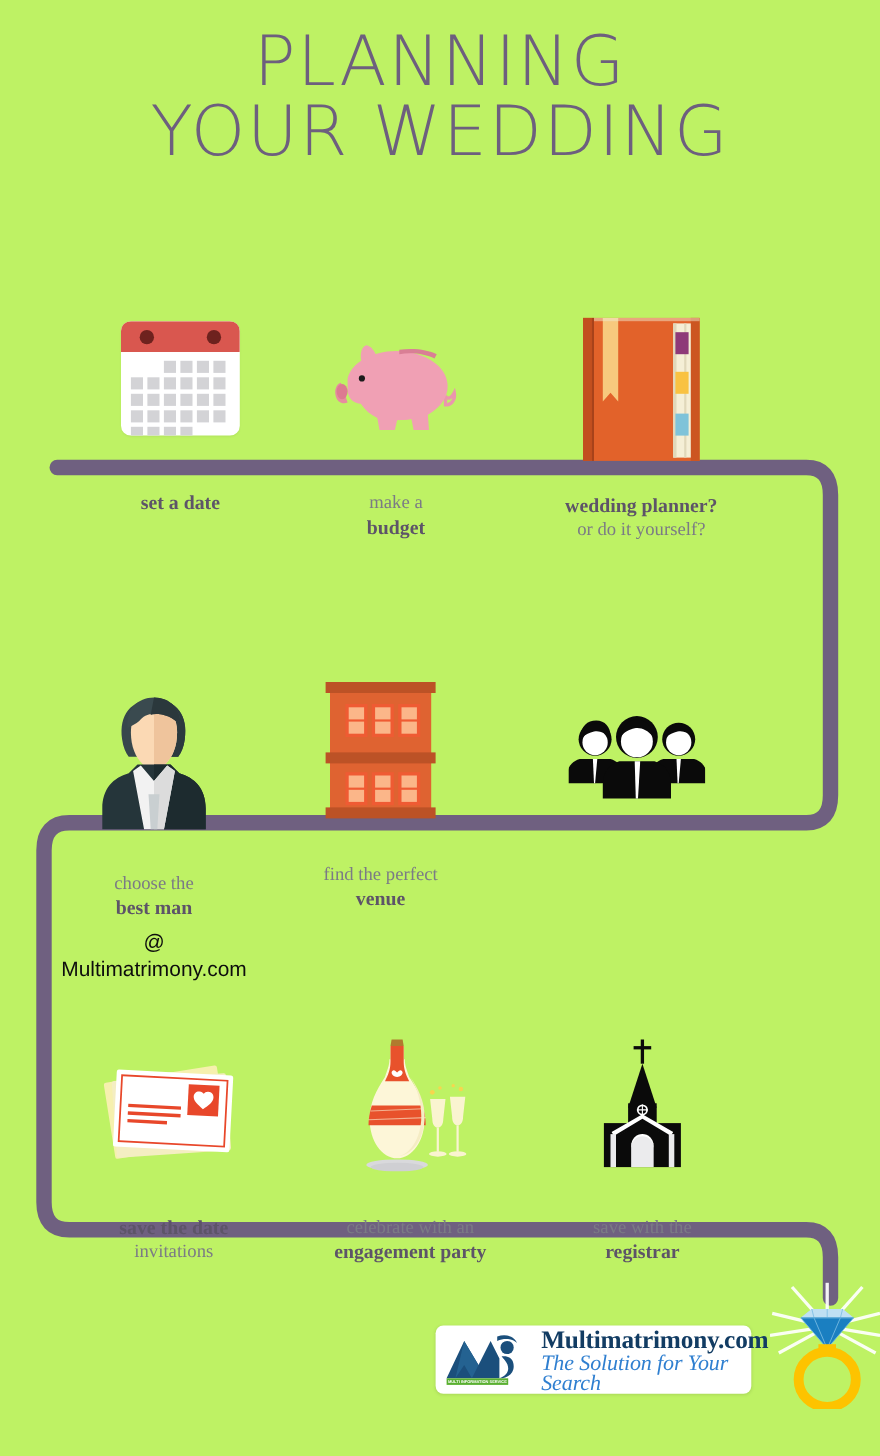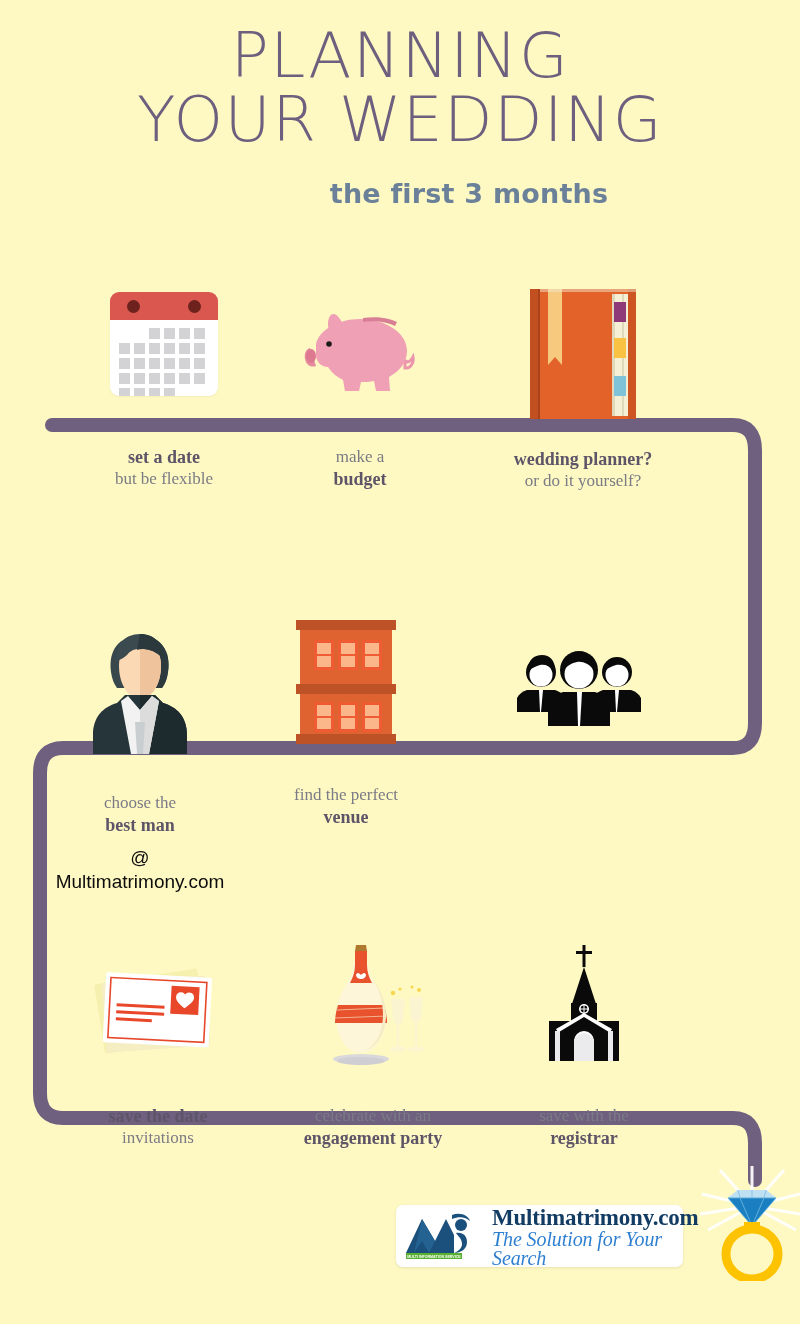--- a/index.html
+++ b/index.html
@@ -2,21 +2,21 @@
 <html><head>
 <meta charset="utf-8">
 <style>
   * { margin:0; padding:0; box-sizing:border-box; }
   html,body{
     width:800px; height:1324px;
     background:#ebebed;
     font-family:"Liberation Sans", sans-serif;
     overflow:hidden;
   }
-  #page{ position:relative; width:800px; height:1324px; background:#fef9c3; }
+  #page{ position:relative; width:800px; height:1324px; background:#bef264; }
 
   
   .title{
     position:absolute; left:0; top:24px; width:800px;
     text-align:center;
     font-family:"DejaVu Sans", sans-serif;
     font-weight:300;
     font-size:63px;
     line-height:64px;
     letter-spacing:1.5px;
@@ -113,21 +113,20 @@
   
   .ring-wrap{ position:absolute; left:700px; top:1166px; width:100px; height:115px; }
 </style>
 </head>
 <body>
 
 <div id="page">
 
   <div class="title">PLANNING
 YOUR WEDDING</div>
-  <div class="subtitle">the first 3 months</div>
 
   <svg class="path-svg" viewBox="0 0 800 1324">
     <g fill="none" stroke="#6f6080" stroke-width="14" stroke-linecap="round">
 
       <path d="M 52 425 L 733 425 Q 755 425 755 450 L 755 723 Q 755 748 733 748 L 63 748 Q 40 748 40 773 L 40 1093 Q 40 1118 63 1118 L 733 1118 Q 755 1118 755 1143 L 755 1180"></path>
     </g>
   </svg>
 
   <div class="row" style="top:0">
 
@@ -176,21 +175,20 @@
                 <span class="s"></span>
                 <span class="s"></span>
                 <span class="s off"></span>
                 <span class="s off"></span>
               </div>
           </div>
         </div>
       </div>
       <div class="caption" style="top:168px;">
         <span class="l1 b">set a date</span>
-        <span class="l2">but be flexible</span>
       </div>
     </div>
 
     <div class="cell" style="left:268px; top:278px; width:184px;">
       <div class="icon-box" style="height:118px;">
         <svg class="piggy" viewBox="0 0 118 92">
           <path d="M104 56c2 4 6 1 8-3 1 5-2 12-8 11z" fill="none" stroke="#eb96ad" stroke-width="3"></path>
           <path d="M28 26c-3-9 1-17 5-16 4 1 8 7 9 12z" fill="#f0a0b4"></path>
           <path d="M15 40c3-14 22-25 44-25 26 0 47 14 47 32 0 11-7 20-18 26l1 14h-14l-2-10c-4 1-9 1-13 1l-2 9H44l-2-11c-6-3-11-7-15-13-6 0-11-4-12-11 0-5 0-9 0-12z" fill="#f0a0b4"></path>
           <path d="M9 44c-4 1-6 6-5 11 1 6 6 9 11 7z" fill="#e78c9f"></path>

